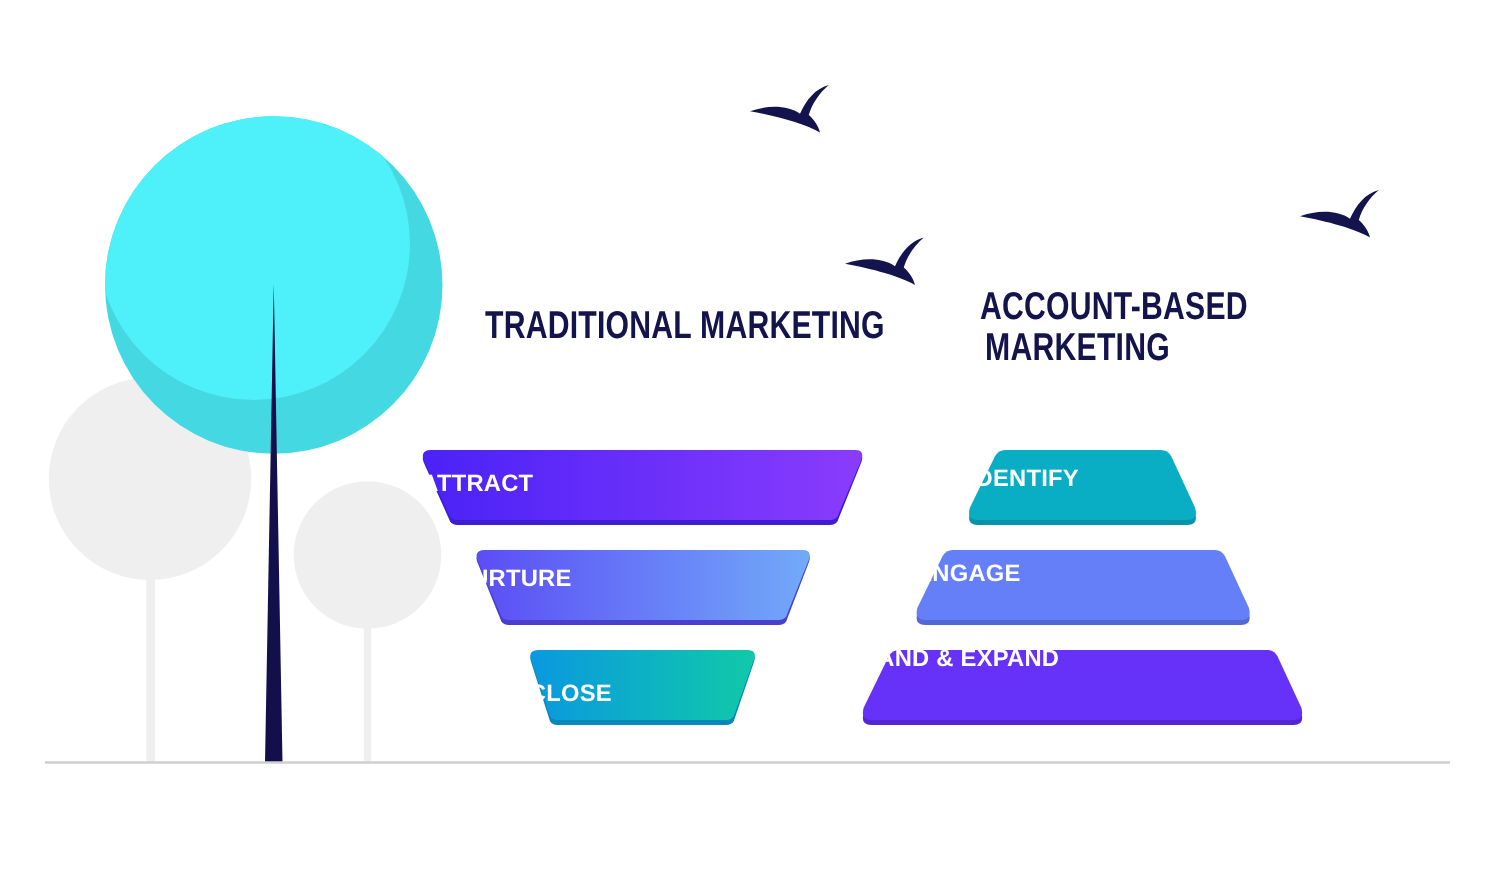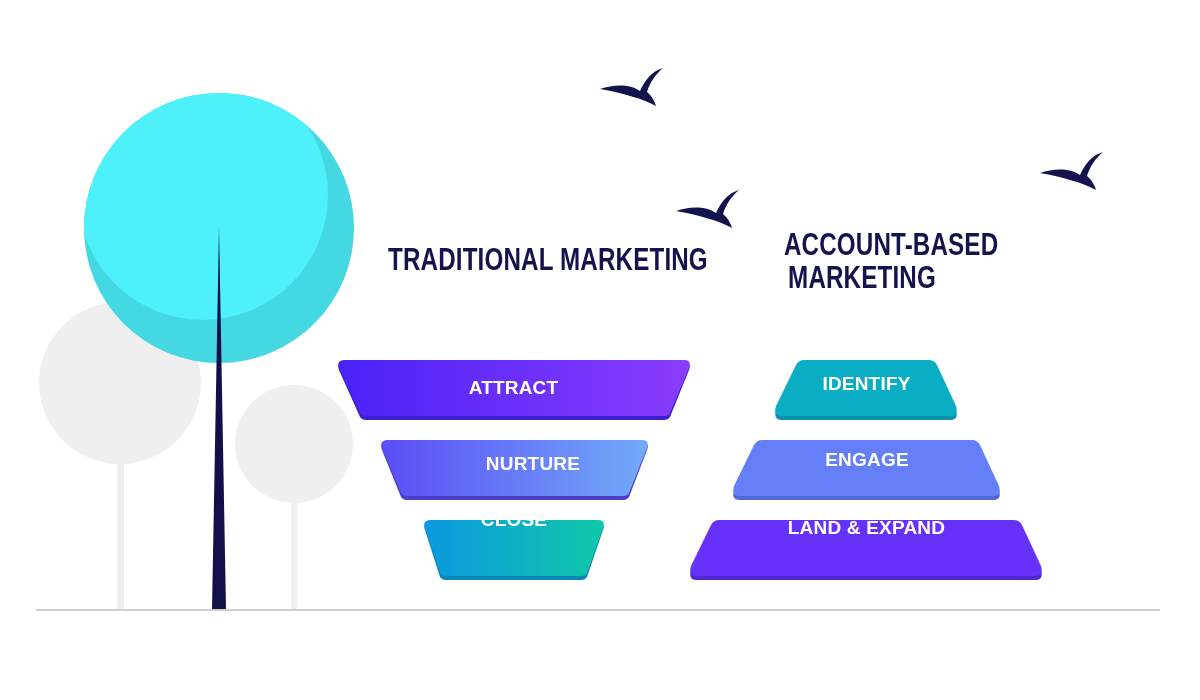--- a/index.html
+++ b/index.html
@@ -4,21 +4,21 @@
 <style>
   html, body { margin:0; padding:0; background:#ffffff; }
   body { width:1200px; height:700px; position:relative; overflow:hidden;
          font-family:"Liberation Sans", sans-serif; }
   .layer { position:absolute; left:0; top:0; }
   .heading { position:absolute; color:#14144d; font-weight:bold;
              font-family:"Liberation Sans", sans-serif; font-size:31px; line-height:33px;
              letter-spacing:0.2px; text-align:center; transform-origin:center top;
              white-space:nowrap; }
   .heading span { display:block; }
-  .stage { position:absolute; display:flex; align-items:center; justify-content:center; }
+  .stage { position:absolute; display:flex; align-items:center; }
   .stage-label { position:relative; color:#ffffff; font-weight:bold; font-size:19px;
                  letter-spacing:0.2px; font-family:"Liberation Sans", sans-serif; }
 </style>
 </head>
 <body>
 
 <svg class="layer" width="1200" height="700" viewBox="0 0 1200 700">
   <defs>
     <clipPath id="cyanClip">
         <circle cx="219" cy="228" r="135"></circle>
@@ -101,24 +101,24 @@
   <span>TRADITIONAL MARKETING</span>
 </div>
 <div class="heading" style="left:762px; top:228px; width:200px; transform:scaleX(0.78);">
   <span>ACCOUNT-BASED</span>
   <span>MARKETING</span>
 </div>
 
 <div class="stage" style="left:337px; top:360px; width:353px; height:56px;">
   <span class="stage-label">ATTRACT</span>
 </div>
-<div class="stage" style="left:399px; top:440px; width:268px; height:48px;">
+<div class="stage" style="left:363px; top:440px; width:268px; height:48px;">
   <span class="stage-label">NURTURE</span>
 </div>
-<div class="stage" style="left:423px; top:492px; width:182px; height:56px;">
+<div class="stage" style="left:423px; top:528px; width:182px; height:56px;">
   <span class="stage-label">CLOSE</span>
 </div>
 
 <div class="stage" style="left:775px; top:360px; width:183px; height:48px;">
   <span class="stage-label">IDENTIFY</span>
 </div>
 <div class="stage" style="left:733px; top:440px; width:268px; height:40px;">
   <span class="stage-label">ENGAGE</span>
 </div>
 <div class="stage" style="left:690px; top:500px; width:353px; height:56px;">

